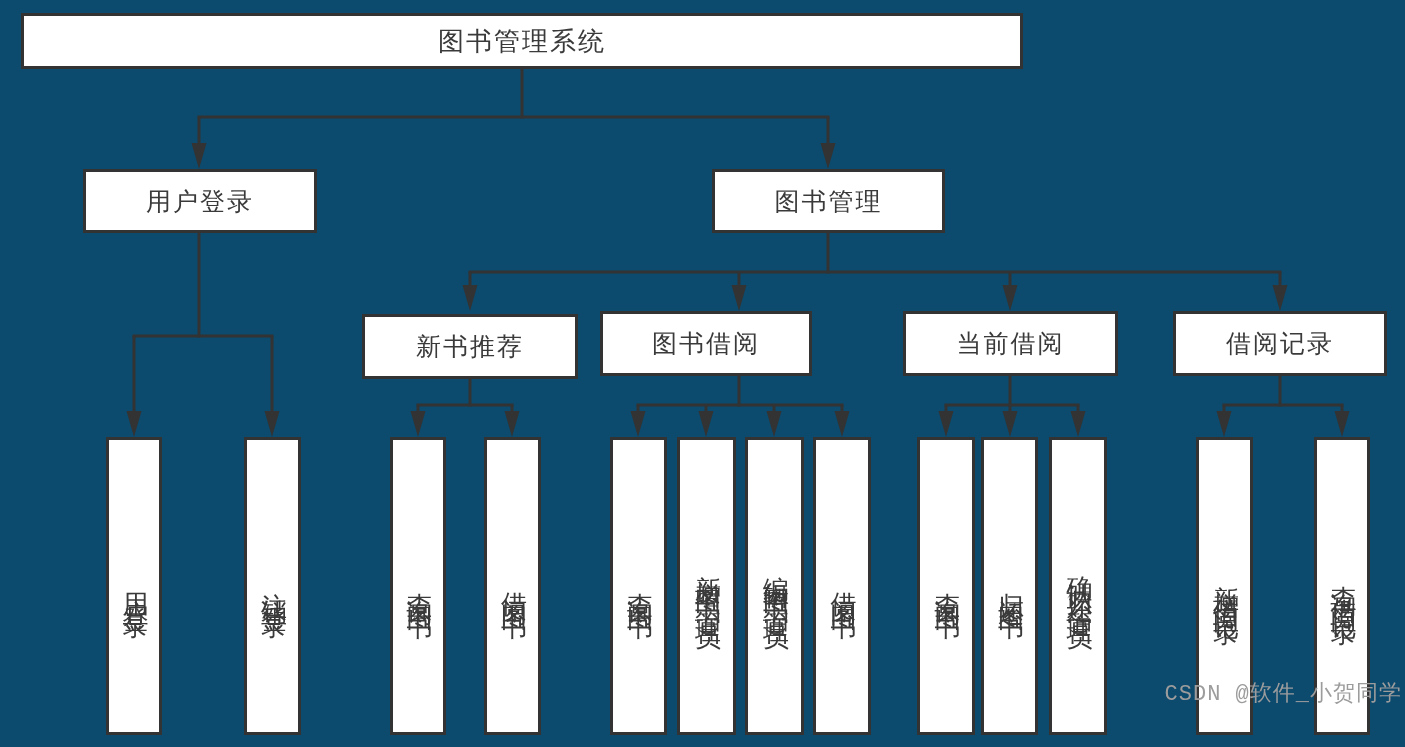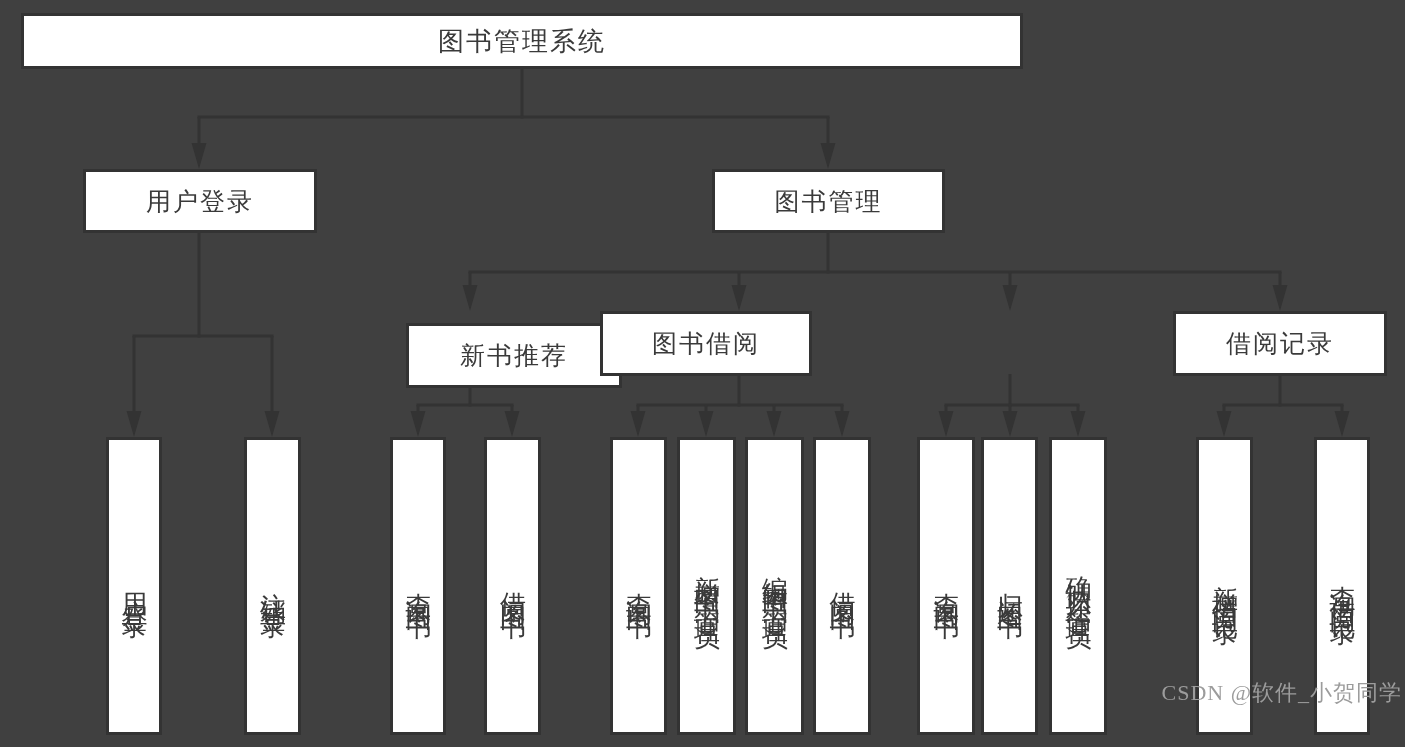--- a/index.html
+++ b/index.html
@@ -1,21 +1,21 @@
 <!DOCTYPE html>
 <html><head>
 <meta charset="utf-8">
 <style>
   html, body { margin: 0; padding: 0; background: #ffffff; }
   .canvas {
     position: relative;
     width: 1405px;
     height: 747px;
-    background: #404040;
-    font-family: Liberation Serif, serif;
+    background: #0c4a6e;
+    font-family: Liberation Mono, monospace;
     overflow: hidden;
   }
   .connector-layer {
     position: absolute;
     left: 0; top: 0;
     width: 1405px;
     height: 747px;
     z-index: 1;
   }
   .node {
@@ -112,22 +112,23 @@
       <polygon points="1216.5,411 1231.5,411 1224,437" fill="#333333"></polygon>
       <line x1="1342" y1="405" x2="1342" y2="417" stroke="#333333" stroke-width="3"></line>
       <polygon points="1334.5,411 1349.5,411 1342,437" fill="#333333"></polygon>
     </svg>
 
   <div class="node hbox root" style="left:21px; top:13px; width:1002px; height:56px;">图书管理系统</div>
 
   <div class="node hbox" style="left:83px; top:169px; width:234px; height:64px;">用户登录</div>
   <div class="node hbox" style="left:712px; top:169px; width:233px; height:64px;">图书管理</div>
 
-  <div class="node hbox" style="left:362px; top:323px; width:216px; height:65px;margin-left:44px;">新书推荐</div>
+  <div class="node hbox" style="left:362px; top:314px; width:216px; height:65px;">新书推荐</div>
   <div class="node hbox" style="left:600px; top:311px; width:212px; height:65px;">图书借阅</div>
+  <div class="node hbox" style="left:903px; top:311px; width:215px; height:65px;">当前借阅</div>
   <div class="node hbox" style="left:1173px; top:311px; width:214px; height:65px;">借阅记录</div>
 
   <div class="node vbox" style="left:106px; top:437px; width:56px; height:298px;">
     <span>用户登录</span>
   </div>
   <div class="node vbox" style="left:244px; top:437px; width:57px; height:298px;">
     <span>注销登录</span>
   </div>
 
   <div class="node vbox" style="left:390px; top:437px; width:56px; height:298px;">

